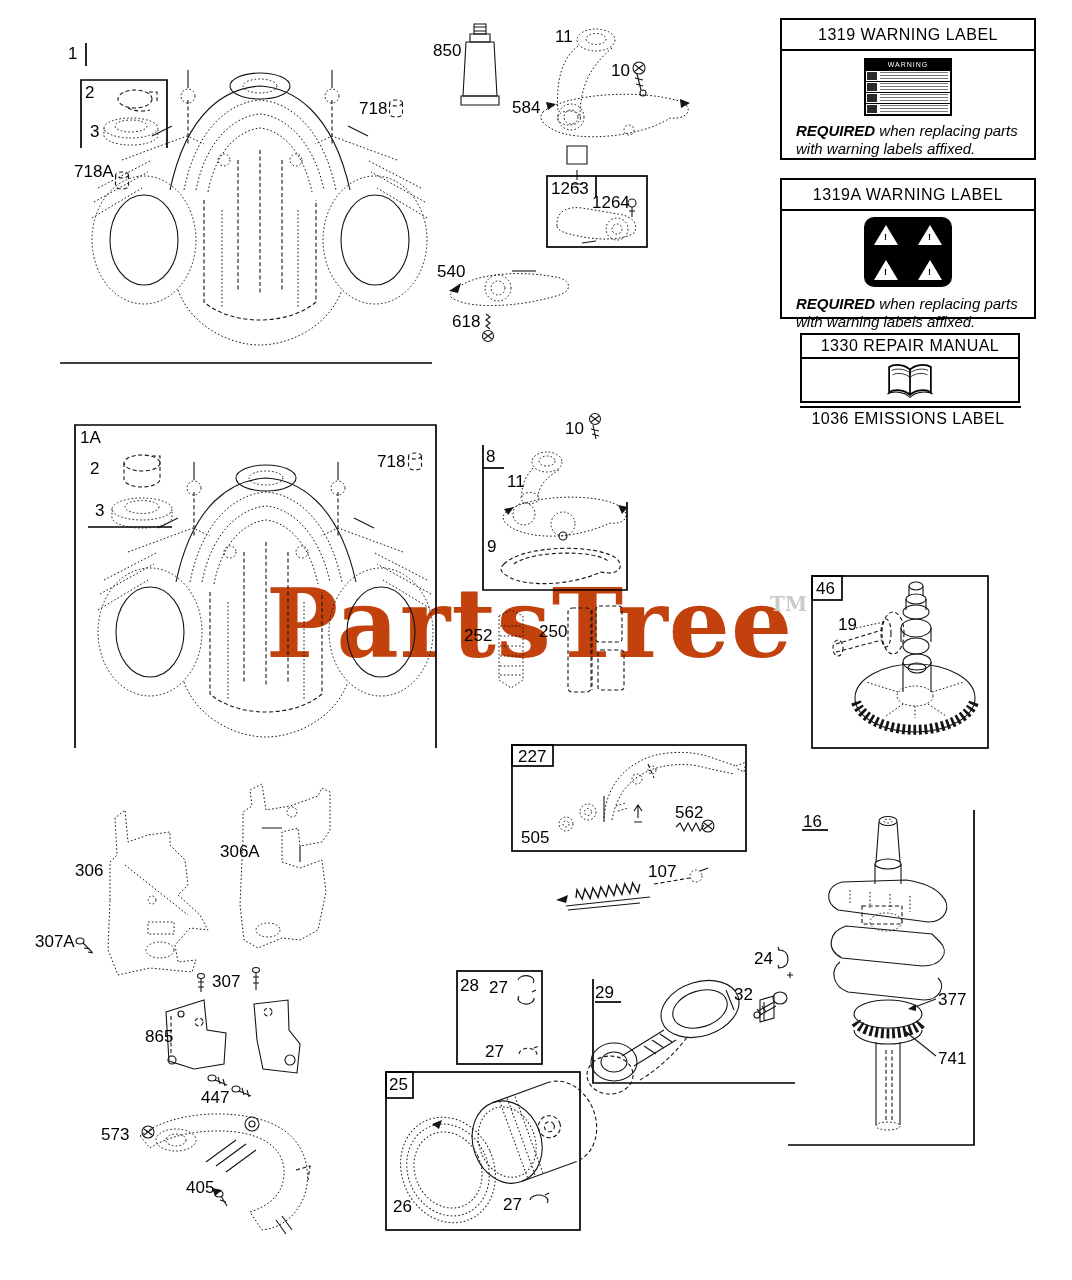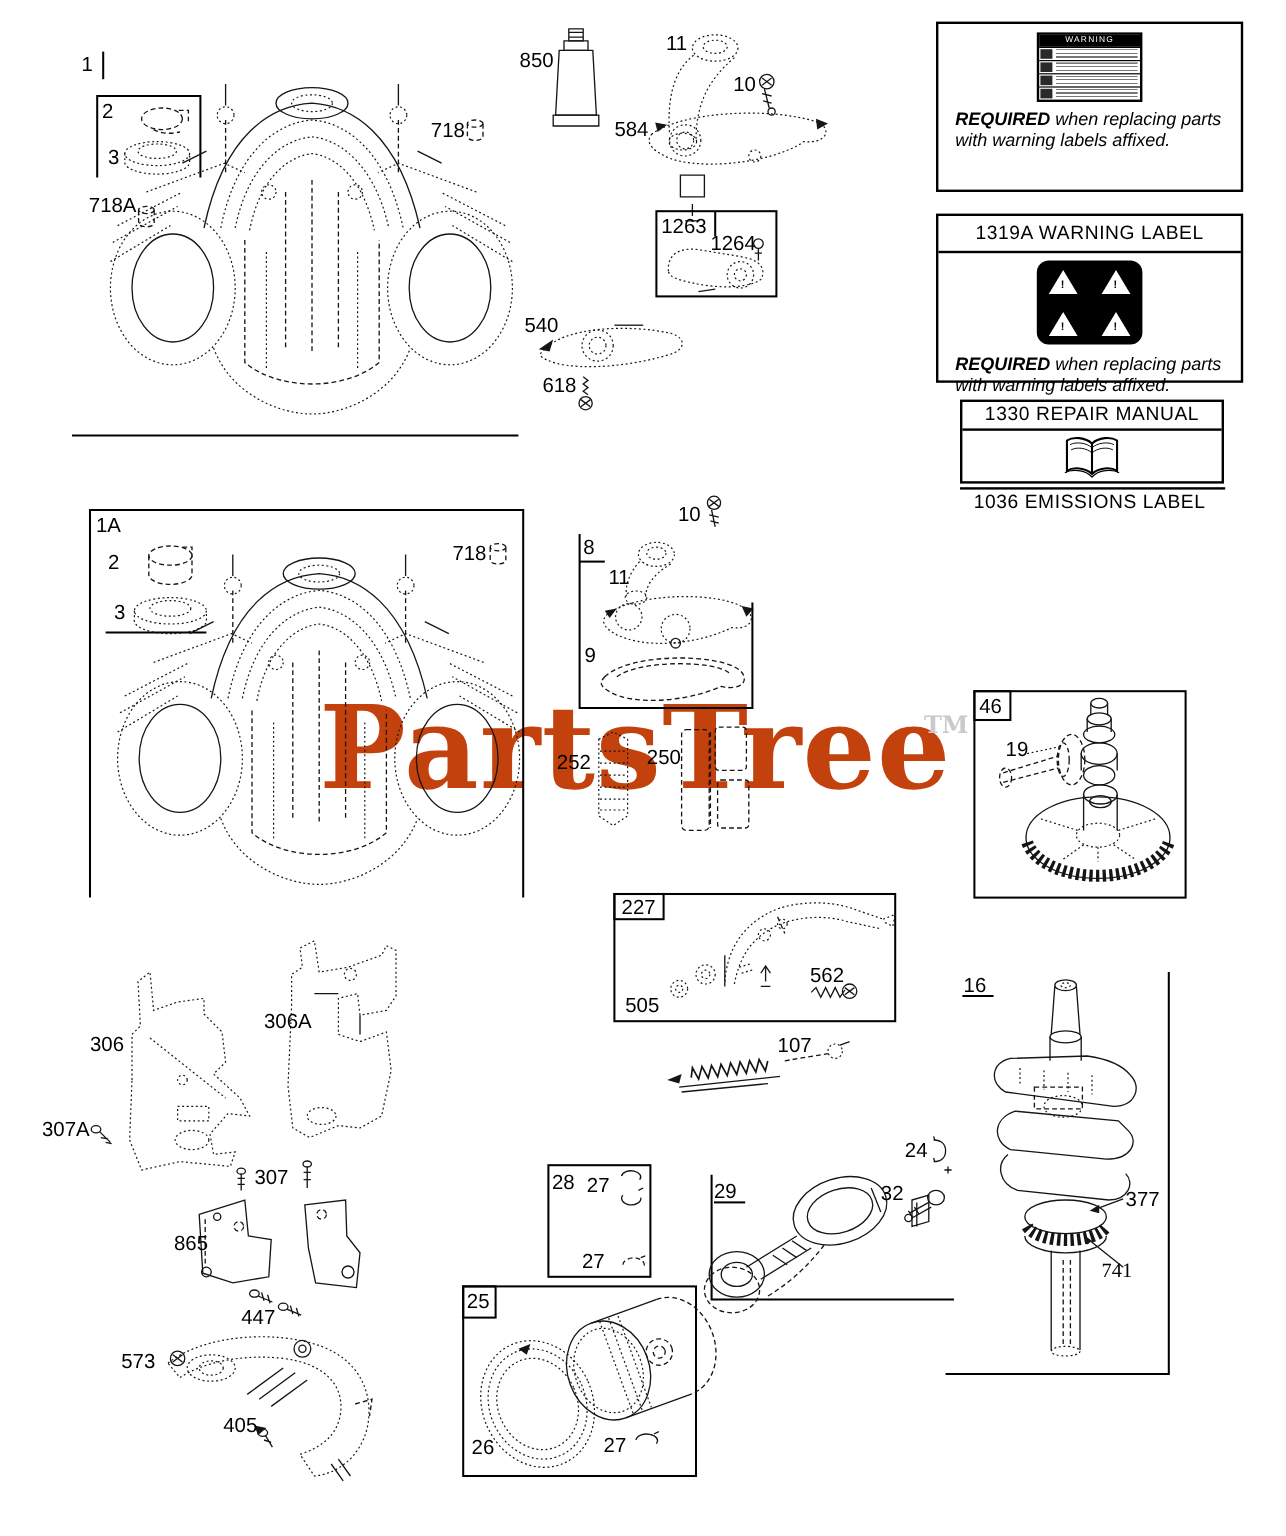--- a/index.html
+++ b/index.html
@@ -471,24 +471,25 @@
       <div class="callout" style="left: 489px; top: 978px;">27</div>
       <div class="callout" style="left: 485px; top: 1042px;">27</div>
       <div class="callout" style="left: 595px; top: 983px;">29</div>
       <div class="callout" style="left: 734px; top: 985px;">32</div>
       <div class="callout" style="left: 754px; top: 949px;">24</div>
       <div class="callout" style="left: 389px; top: 1075px;">25</div>
       <div class="callout" style="left: 393px; top: 1197px;">26</div>
       <div class="callout" style="left: 503px; top: 1195px;">27</div>
       <div class="callout" style="left: 803px; top: 812px;">16</div>
       <div class="callout" style="left: 938px; top: 990px;">377</div>
-      <div class="callout" style="left: 918px; top: 1049px; font-family: Liberation Serif, serif;">741</div>
+      <div class="callout" style="left: 938px; top: 1049px;">741</div>
     </div>
 
   <div class="ibox" style="left:780px;top:18px;width:256px;height:142px">
+    <div class="ibox-title">1319 WARNING LABEL</div>
     <div class="wlabel">
       <div class="wlabel-head">WARNING</div>
       <div class="wrow">
           <div class="wicon"></div>
           <div class="wtext"></div>
         </div>
       <div class="wrow">
           <div class="wicon"></div>
           <div class="wtext"></div>
         </div>

